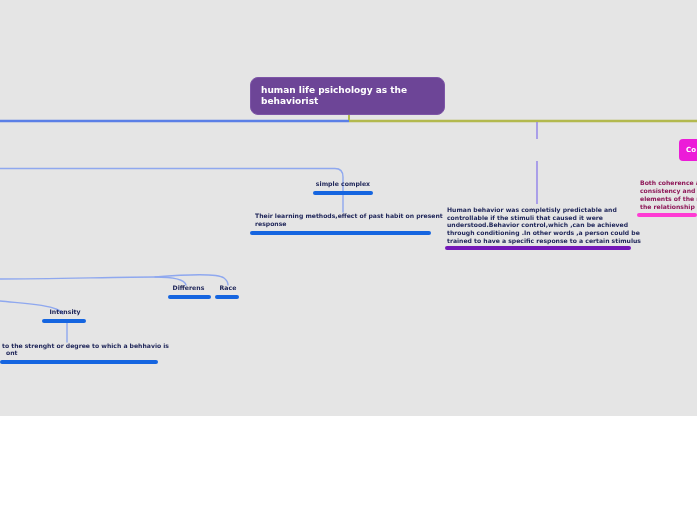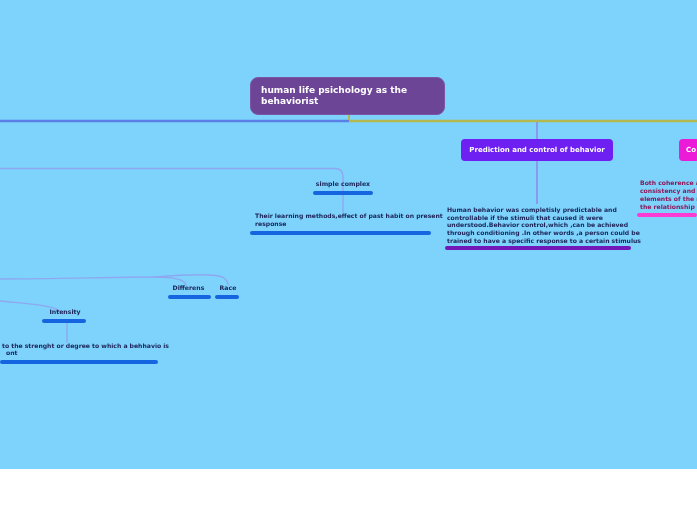--- a/index.html
+++ b/index.html
@@ -1,17 +1,17 @@
 <!DOCTYPE html>
 <html><head>
 <meta charset="utf-8">
 <style>
   html,body{margin:0;padding:0;background:#ffffff;}
   #canvas{
-    position:relative;width:697px;height:469px;overflow:hidden;background:#7dd3fc;
+    position:relative;width:697px;height:416px;overflow:hidden;background:#e5e5e5;
     font-family:"DejaVu Sans", sans-serif;
   }
   svg.links{position:absolute;left:0;top:0;z-index:0;}
   .node{
     position:absolute;z-index:2;display:flex;align-items:center;
     border-radius:8px;color:#fff;font-weight:bold;box-sizing:border-box;
   }
   .root-node{
     left:250px;top:77px;width:195px;height:38px;background:#6d4597;
     border:1px solid #7d55a7;padding:4px 10px;font-size:9px;line-height:11px;
@@ -48,23 +48,20 @@
     <path d="M0 301 C18 303 45 304 56 309 Q63 312 63 314" stroke="#8fa8ef" stroke-width="1.4" fill="none" stroke-linecap="round"></path>
     <path d="M67 323 V342" stroke="#8fa8ef" stroke-width="1.4" fill="none" stroke-linecap="round"></path>
     <path d="M537 122 V139" stroke="#9181ea" stroke-width="1.4" fill="none"></path>
     <path d="M537 161 V204" stroke="#9181ea" stroke-width="1.4" fill="none"></path>
   </svg>
 
   <div class="node root-node">
     <span>human life psichology as the behaviorist</span>
   </div>
 
-  <div class="node topic-pill pill-prediction">
-    <span>Prediction and control of behavior</span>
-  </div>
 
   <div class="node topic-pill pill-coherence">
     <span>Co</span>
   </div>
 
   <div class="label" style="left:310px;top:180px;width:66px;">simple complex</div>
   <div class="uline" style="left:313px;top:191px;width:60px;"></div>
 
   <div class="note" style="left:255px;top:212px;">
     <div>Their learning methods,effect of past habit on present</div>

